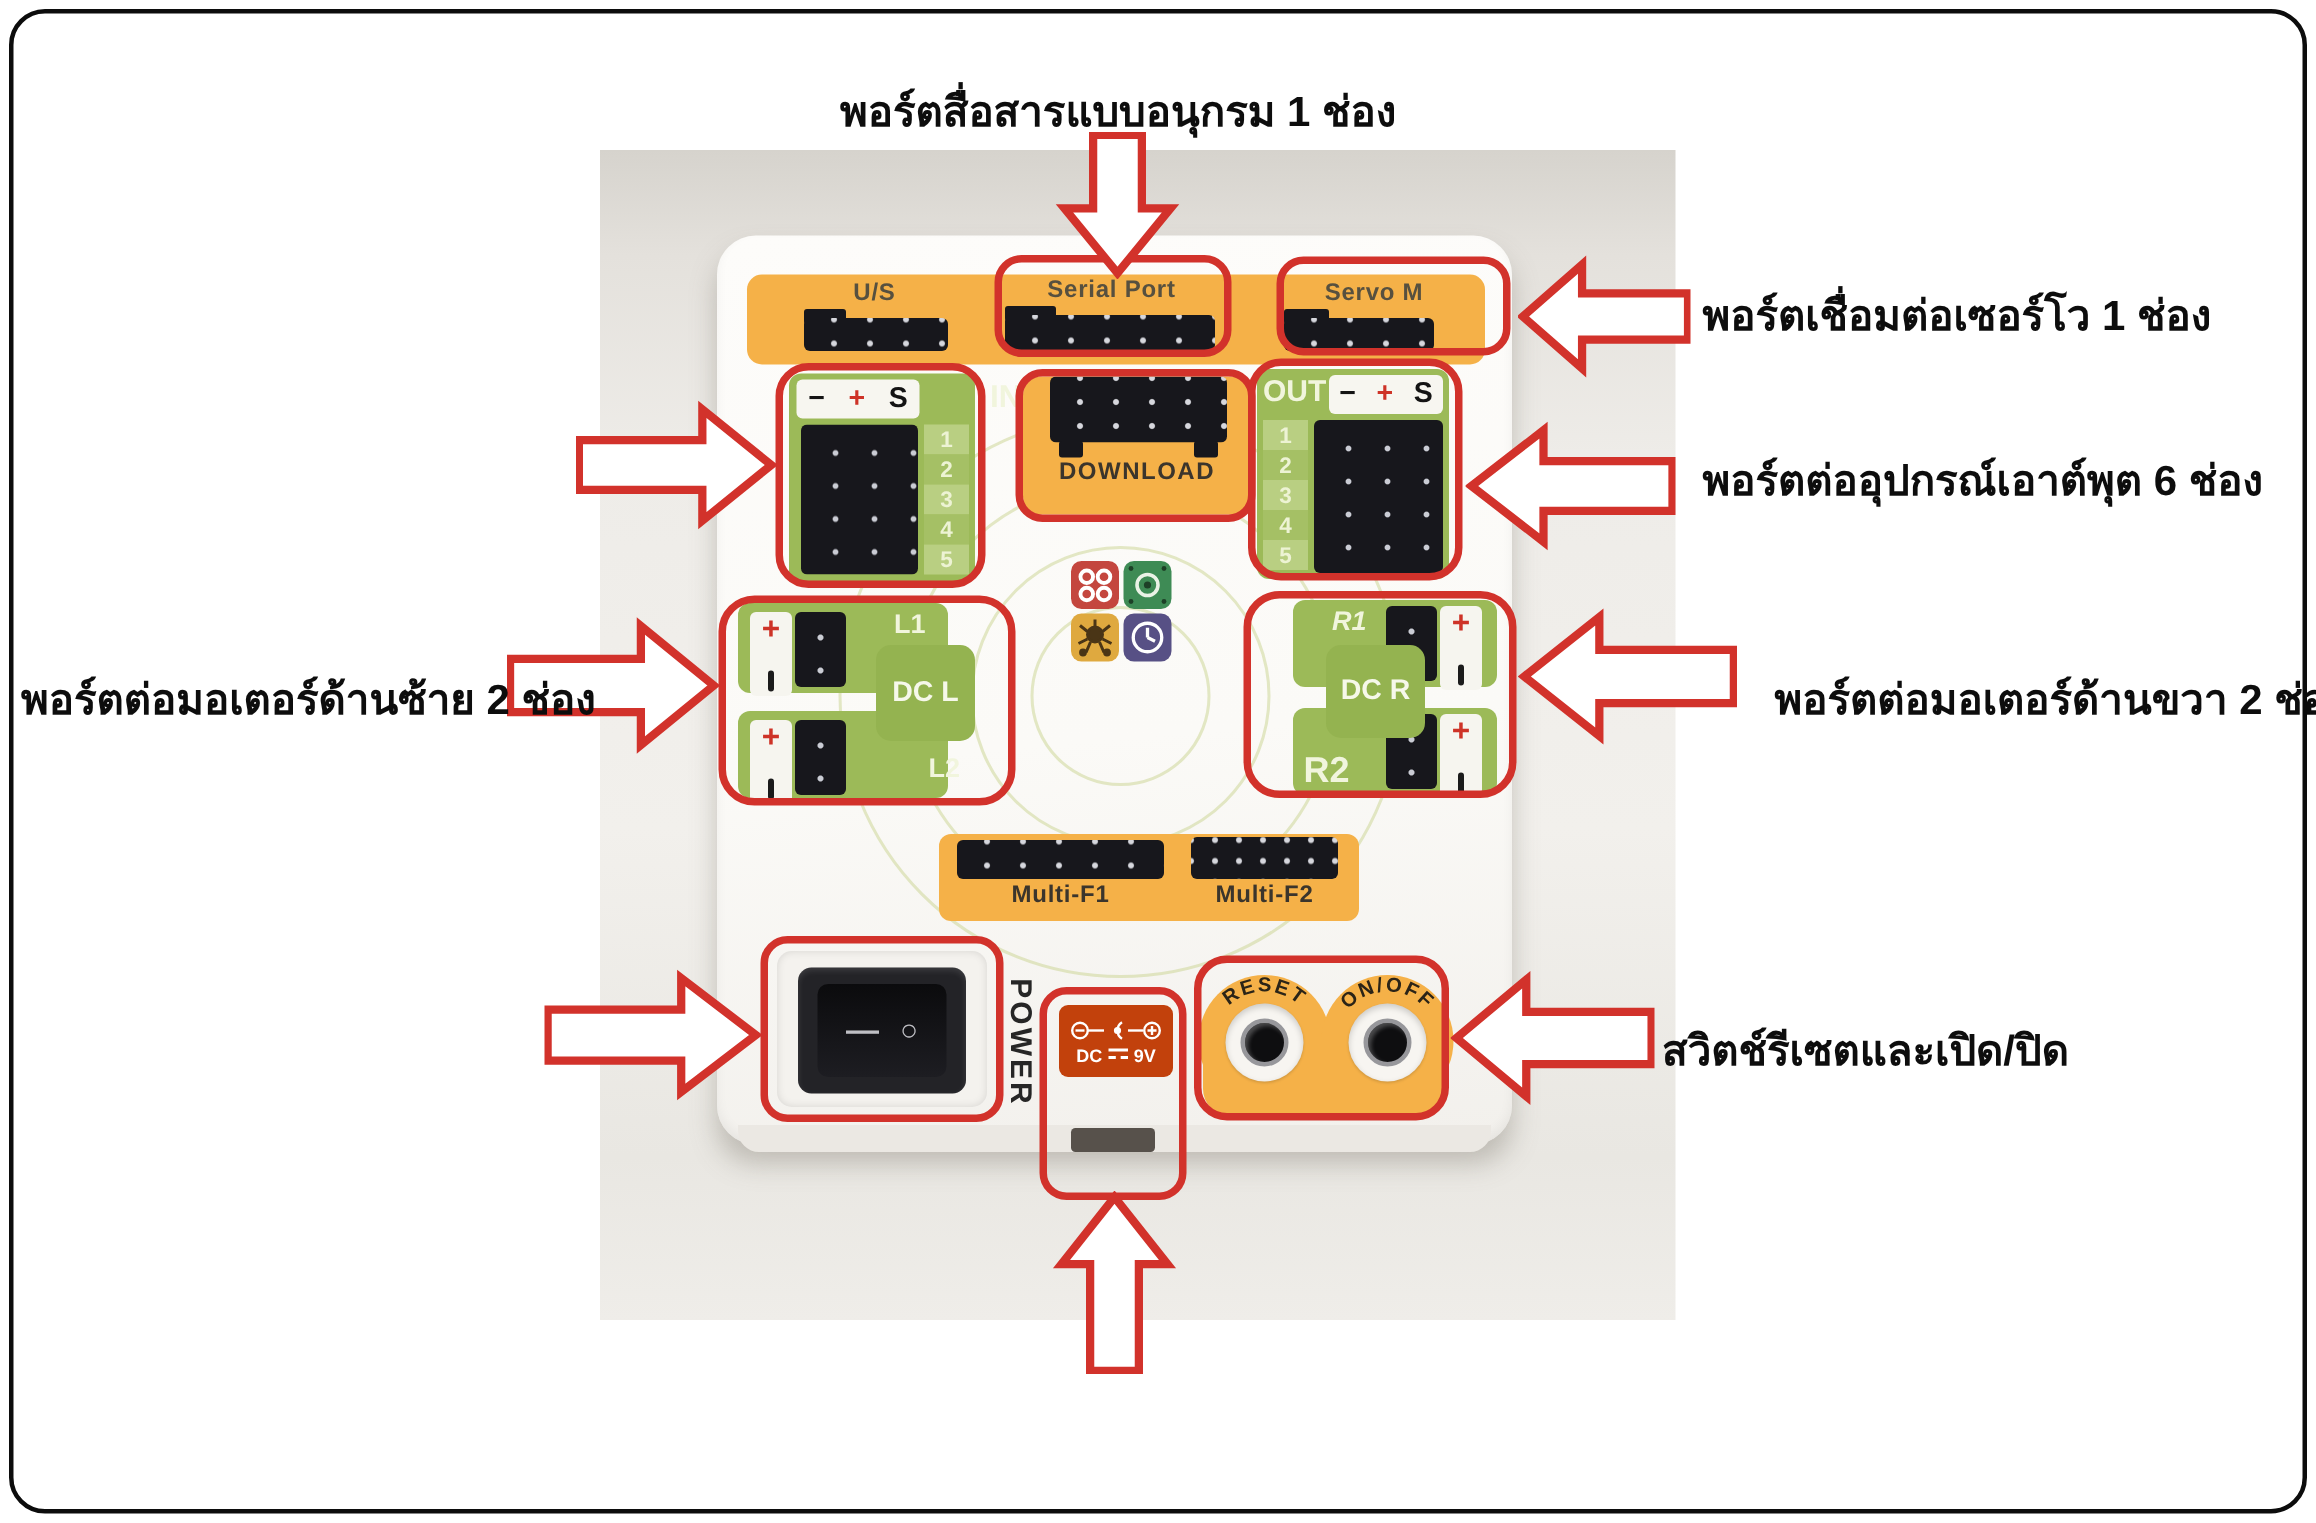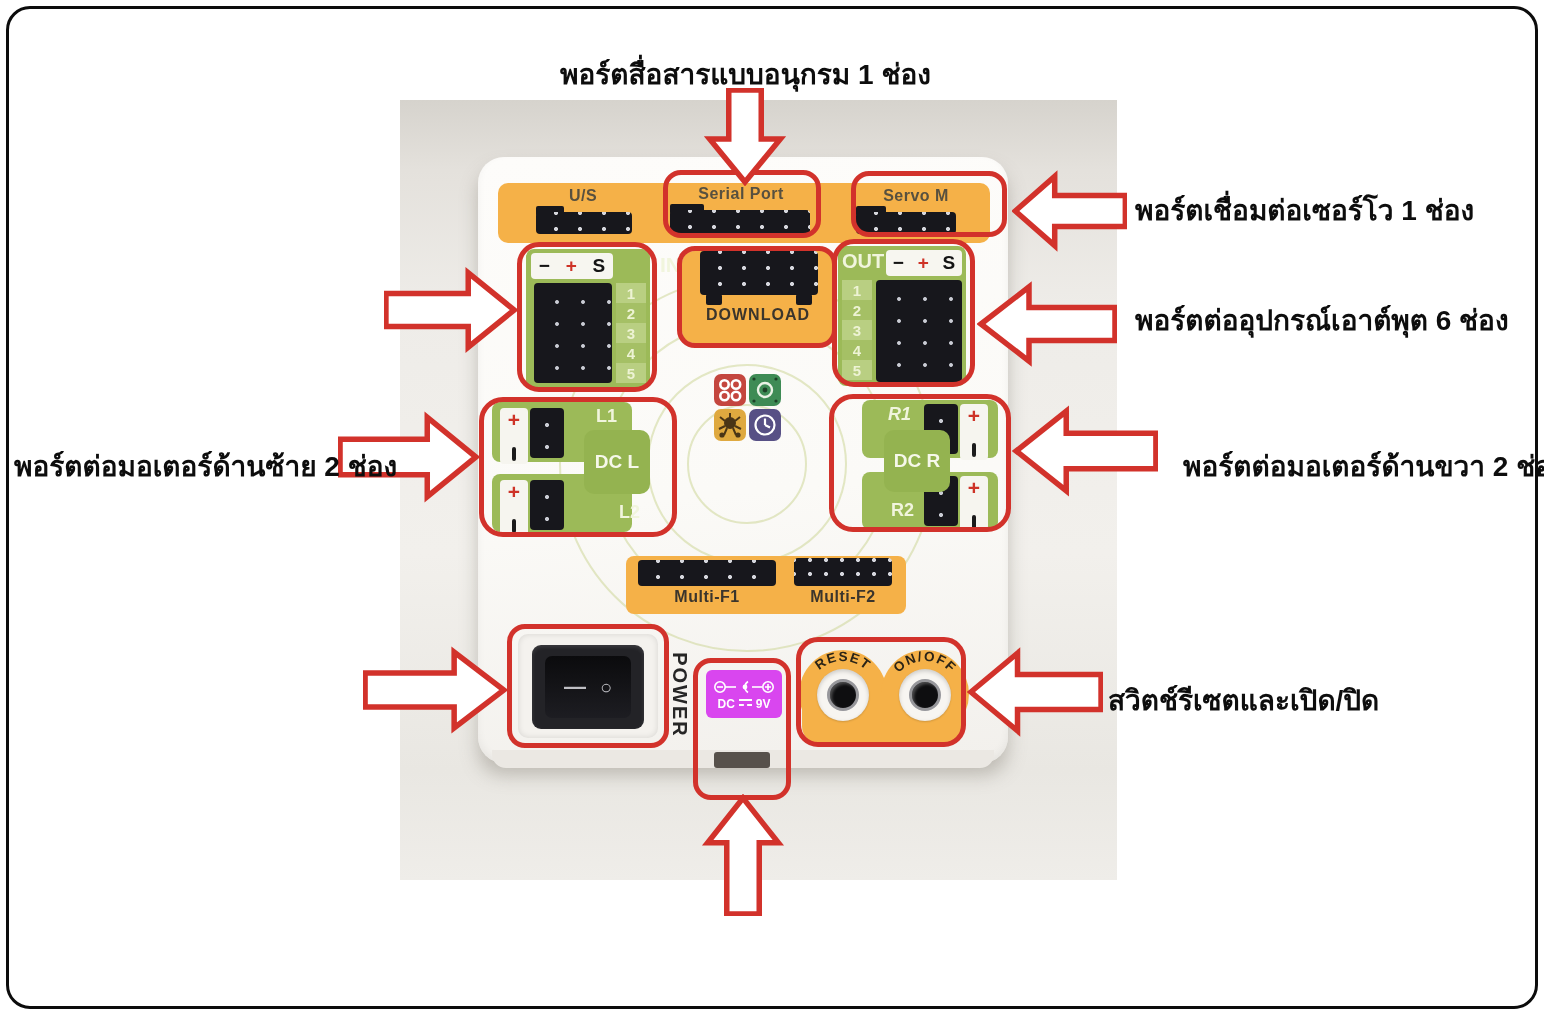--- a/index.html
+++ b/index.html
@@ -53,21 +53,21 @@
   .bezel{position:absolute;left:532px;top:645px;width:112px;height:84px;border-radius:9px;z-index:7;
         background:#232327;box-shadow:inset 0 2px 4px rgba(255,255,255,.12);}
   .rocker{position:absolute;left:545px;top:656px;width:86px;height:62px;border-radius:7px;z-index:8;
         background:linear-gradient(180deg,#0b0b0d,#1d1d22);display:flex;align-items:center;justify-content:center;gap:14px;
         color:#bfbfc4;font-weight:bold;}
   .rocker .dash{font-size:22px;line-height:22px;}
   .rocker .circ{font-size:20px;line-height:20px;}
   .powertxt{position:absolute;left:628px;top:682px;width:100px;height:26px;z-index:7;
         transform:rotate(90deg);font-size:20px;font-weight:bold;color:#262626;letter-spacing:2px;text-align:center;}
   .dclabel{position:absolute;left:706px;top:670px;width:76px;height:48px;border-radius:6px;z-index:7;
-        background:#d946ef;display:flex;flex-direction:column;align-items:center;justify-content:center;gap:2px;
+        background:#c2410c;display:flex;flex-direction:column;align-items:center;justify-content:center;gap:2px;
         color:#fff;font-weight:bold;font-size:12px;}
   .dcrow{display:flex;align-items:center;gap:4px;line-height:12px;}
   .dcglyph{display:inline-block;width:13px;height:9px;border-top:2px solid #fff;position:relative;}
   .dcglyph::after{content:"";position:absolute;left:0;top:3px;width:13px;height:0;border-top:2px dashed #fff;}
   .jackslot{position:absolute;left:714px;top:752px;width:56px;height:16px;background:#57514b;border-radius:3px;z-index:6;}
   .obump{position:absolute;width:88px;height:88px;border-radius:50%;background:#f5b148;z-index:5;}
   .orect{position:absolute;left:802px;top:692px;width:160px;height:52px;background:#f5b148;border-radius:0 0 18px 18px;z-index:5;}
   .donut{position:absolute;width:52px;height:52px;border-radius:50%;background:#f7f5f1;z-index:6;
         box-shadow:inset 0 2px 4px rgba(0,0,0,.18),0 1px 2px rgba(0,0,0,.15);}
   .pushbtn{position:absolute;width:26px;height:26px;border-radius:50%;background:#0e0e10;border:3px solid #97979b;z-index:7;
@@ -191,21 +191,21 @@
   <div class="wtab" style="left:500px;top:480px;width:28px;height:50px;">
     <span class="p">+</span>
     <span class="m"></span>
   </div>
   <div class="conn dot2" style="left:530px;top:480px;width:34px;height:50px;"></div>
 
   <div class="green" style="left:862px;top:400px;width:136px;height:58px;"></div>
   <div class="green" style="left:862px;top:472px;width:136px;height:58px;"></div>
   <div class="dcbox" style="left:884px;top:430px;width:66px;height:62px;">DC R</div>
   <div class="gtext" style="left:888px;top:404px;font-size:18px;font-style:italic;">R1</div>
-  <div class="gtext" style="left:891px;top:500px;font-size:18px;">R2</div>
+  <div class="gtext" style="left:869px;top:500px;font-size:24px;">R2</div>
   <div class="conn dot2" style="left:924px;top:404px;width:34px;height:50px;"></div>
   <div class="wtab" style="left:960px;top:404px;width:28px;height:50px;">
     <span class="p">+</span>
     <span class="m"></span>
   </div>
   <div class="conn dot2" style="left:924px;top:476px;width:34px;height:50px;"></div>
   <div class="wtab" style="left:960px;top:476px;width:28px;height:50px;">
     <span class="p">+</span>
     <span class="m"></span>
   </div>

